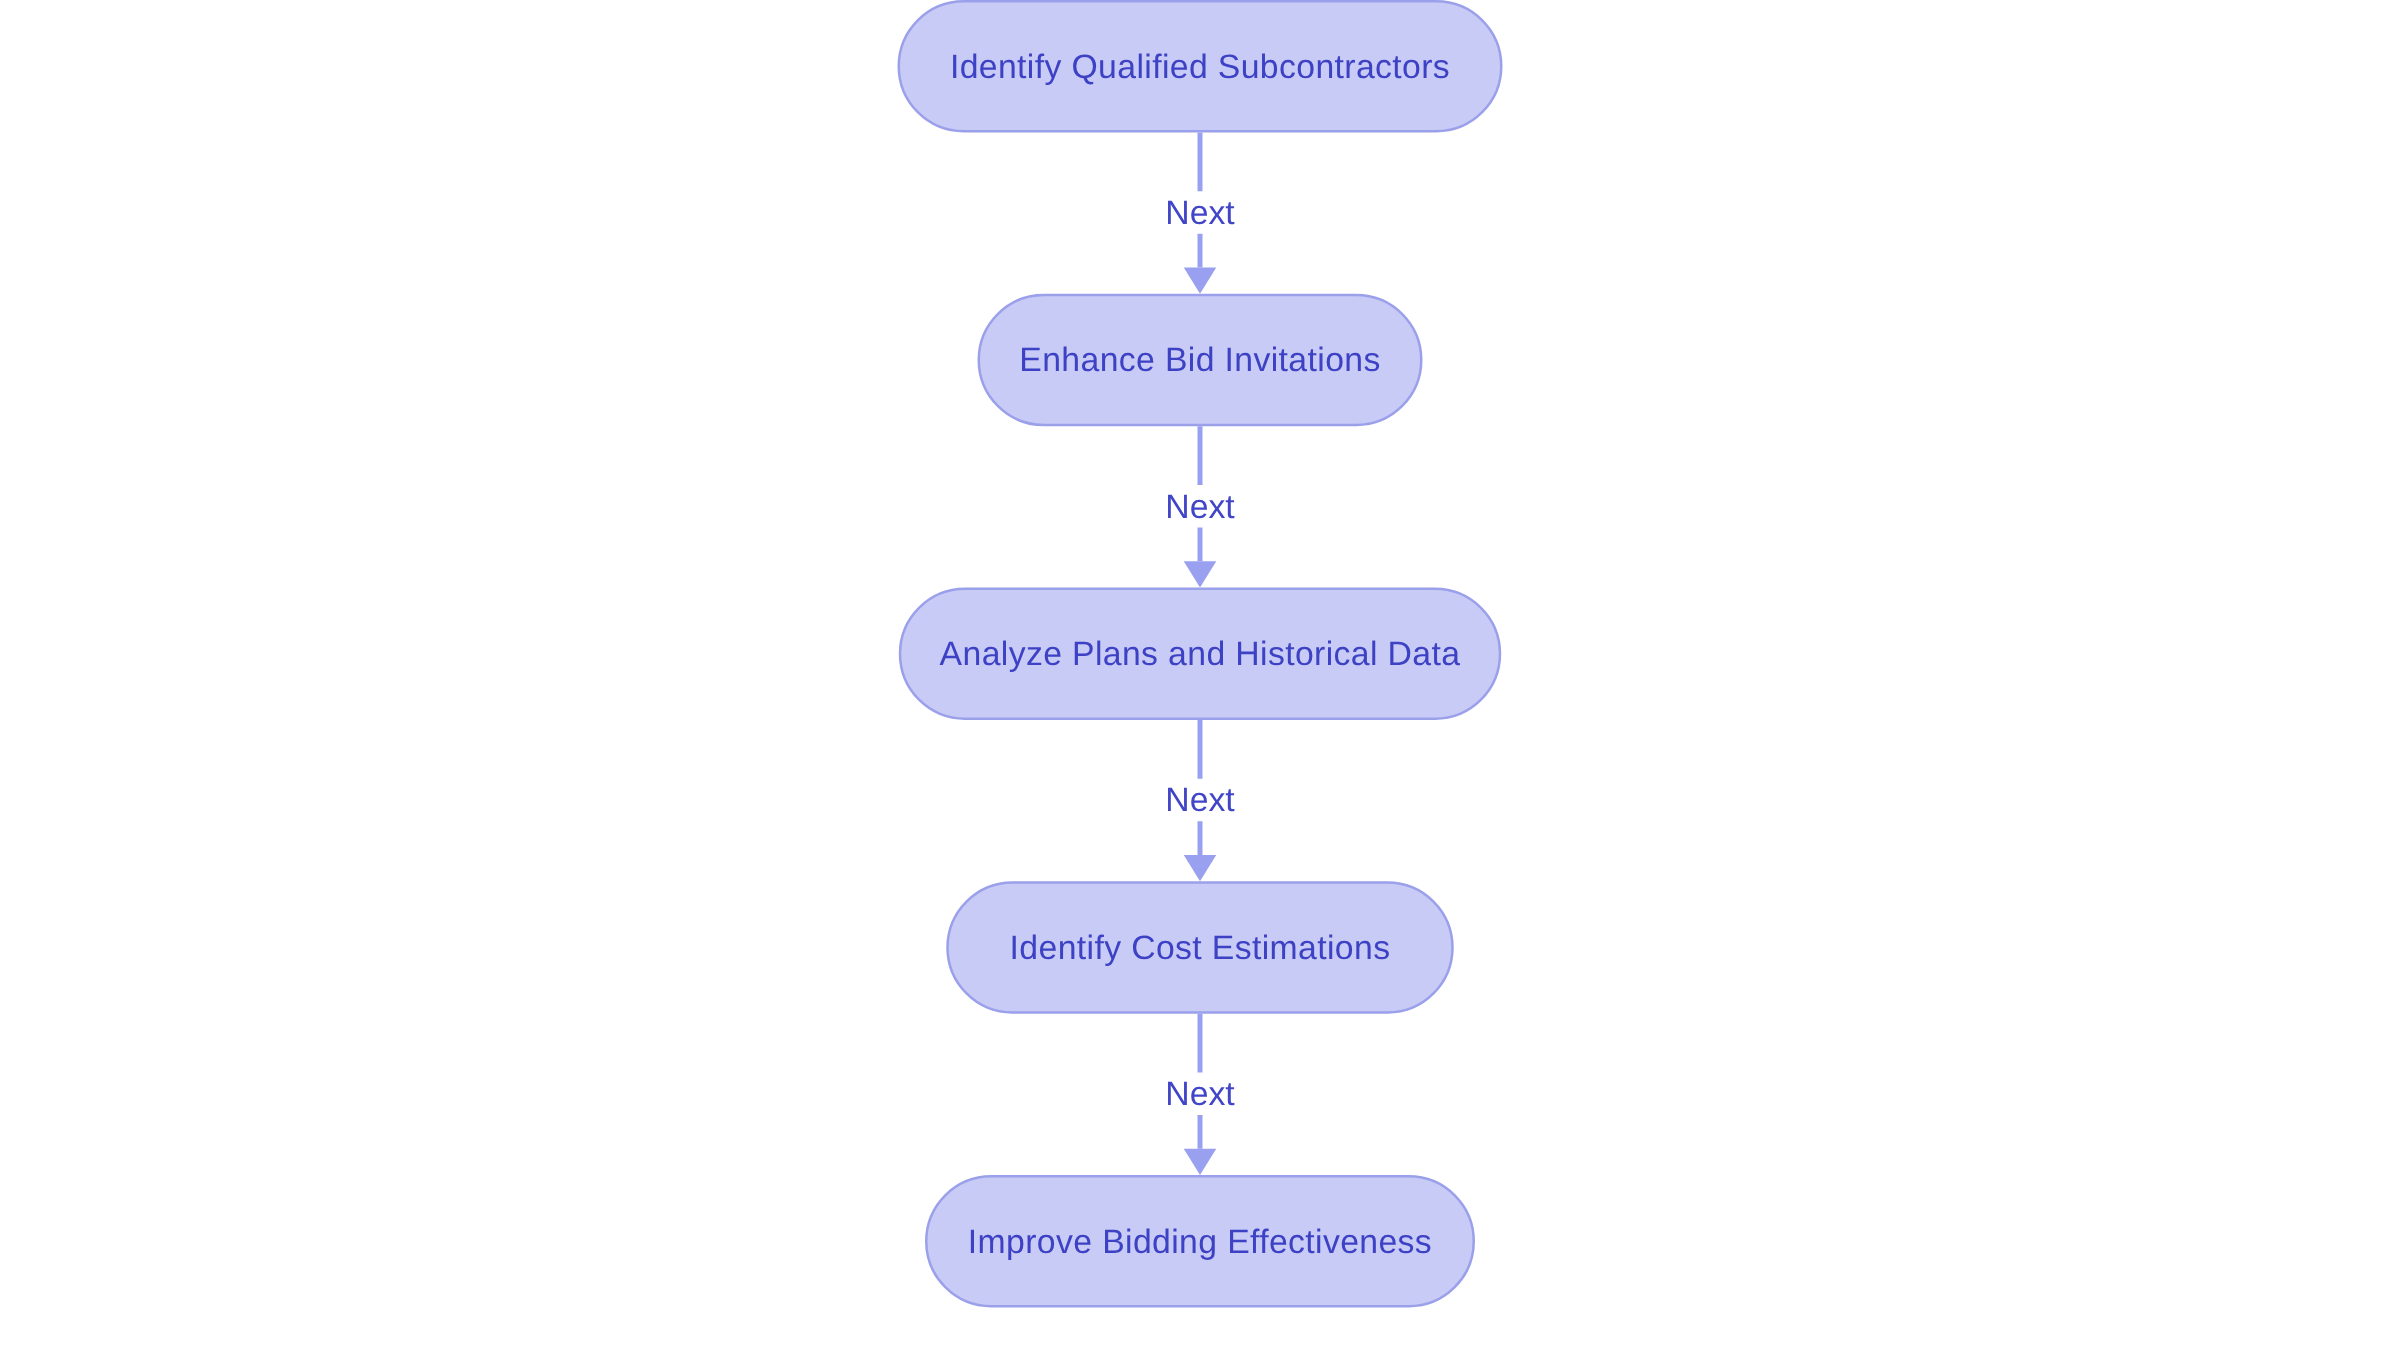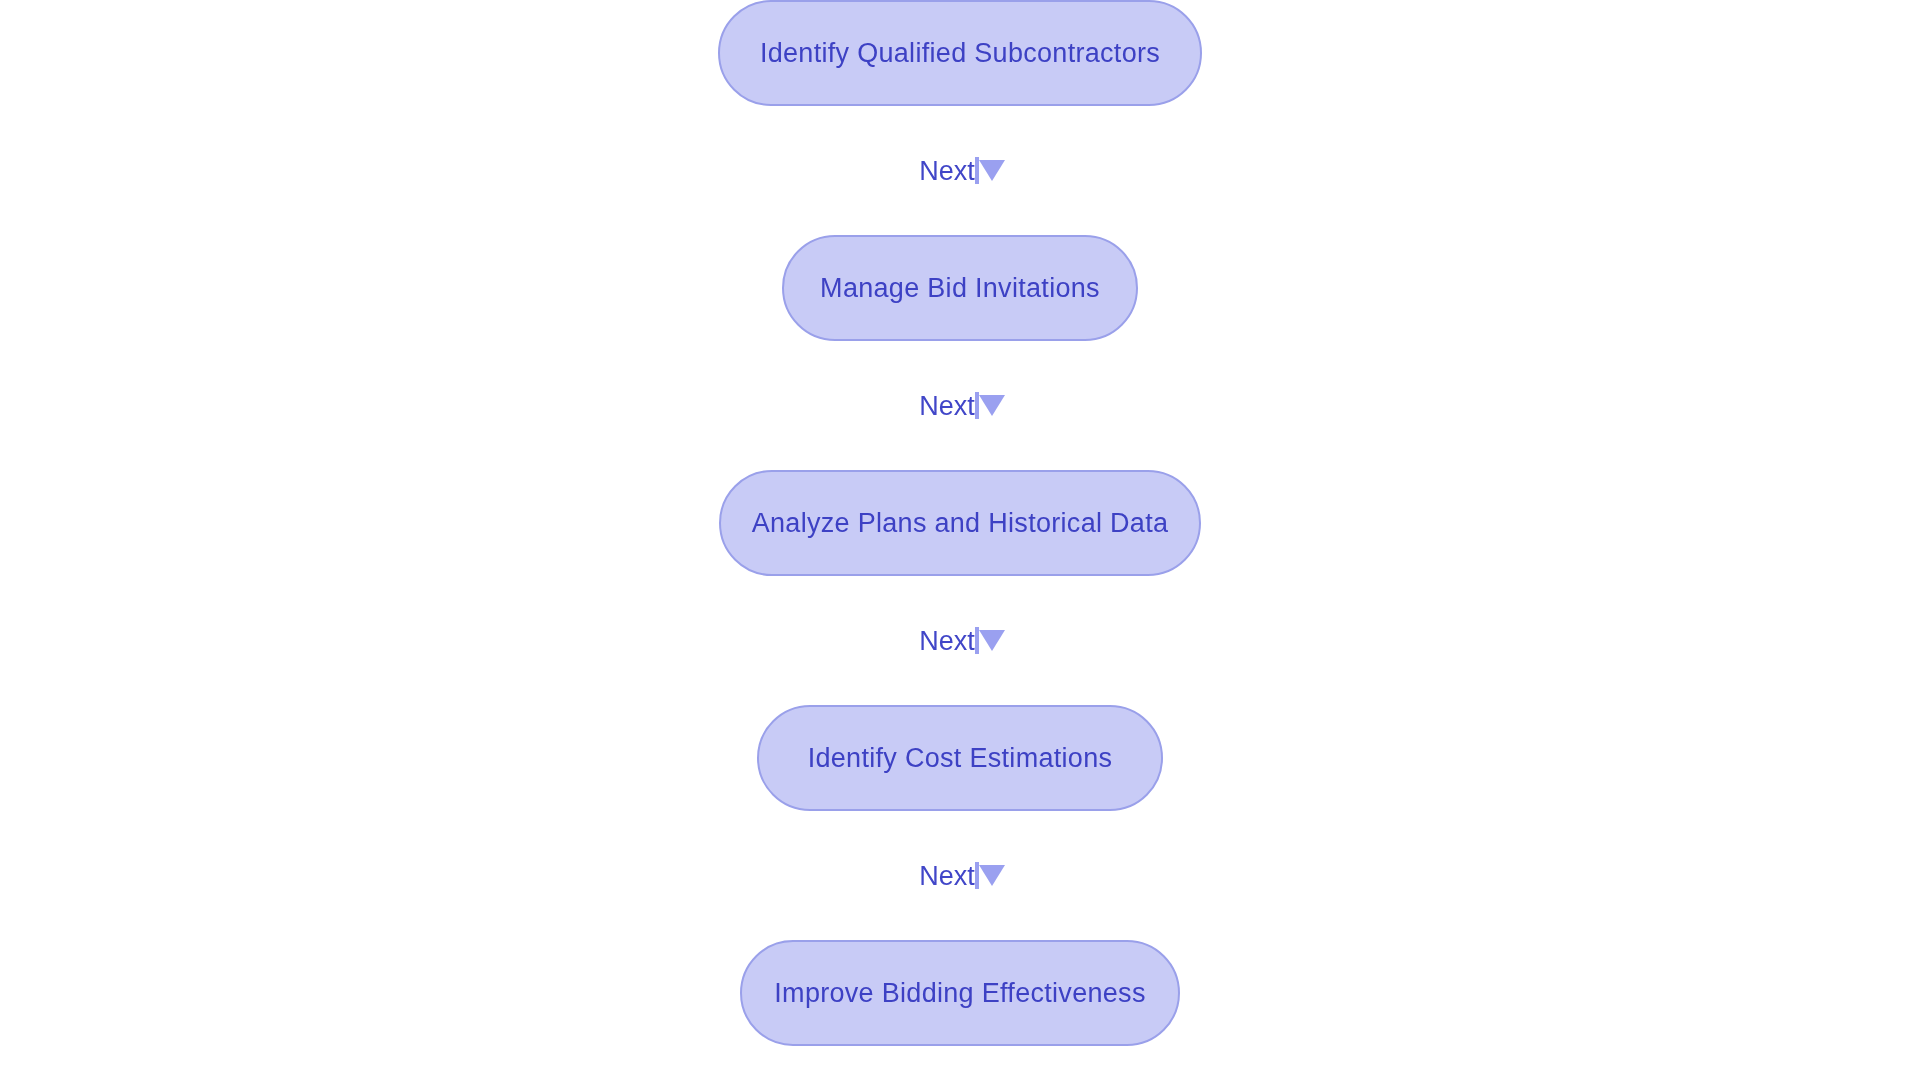--- a/index.html
+++ b/index.html
@@ -43,20 +43,21 @@
     flex: 0 0 auto;
   }
   .w0 { width: 484px; }
   .w1 { width: 356px; }
   .w2 { width: 482px; }
   .w3 { width: 406px; }
   .w4 { width: 440px; }
   .flow-edge {
     height: 129px;
     display: flex;
+    flex-direction: column;
     align-items: center;
     flex: 0 0 auto;
   }
   .edge-line-top {
     width: 4px;
     flex: 1 1 auto;
     background: var(--arrow);
   }
   .edge-label {
     color: var(--edge-label);
@@ -91,21 +92,21 @@
     </div>
 
     <div class="flow-edge">
       <div class="edge-line-top"></div>
       <div class="edge-label">Next</div>
       <div class="edge-line-bottom"></div>
       <div class="edge-arrowhead"></div>
     </div>
 
     <div class="flow-node w1">
-      <span>Manage Bid Invitations</span>
+      <span>Enhance Bid Invitations</span>
     </div>
 
     <div class="flow-edge">
       <div class="edge-line-top"></div>
       <div class="edge-label">Next</div>
       <div class="edge-line-bottom"></div>
       <div class="edge-arrowhead"></div>
     </div>
 
     <div class="flow-node w2">

